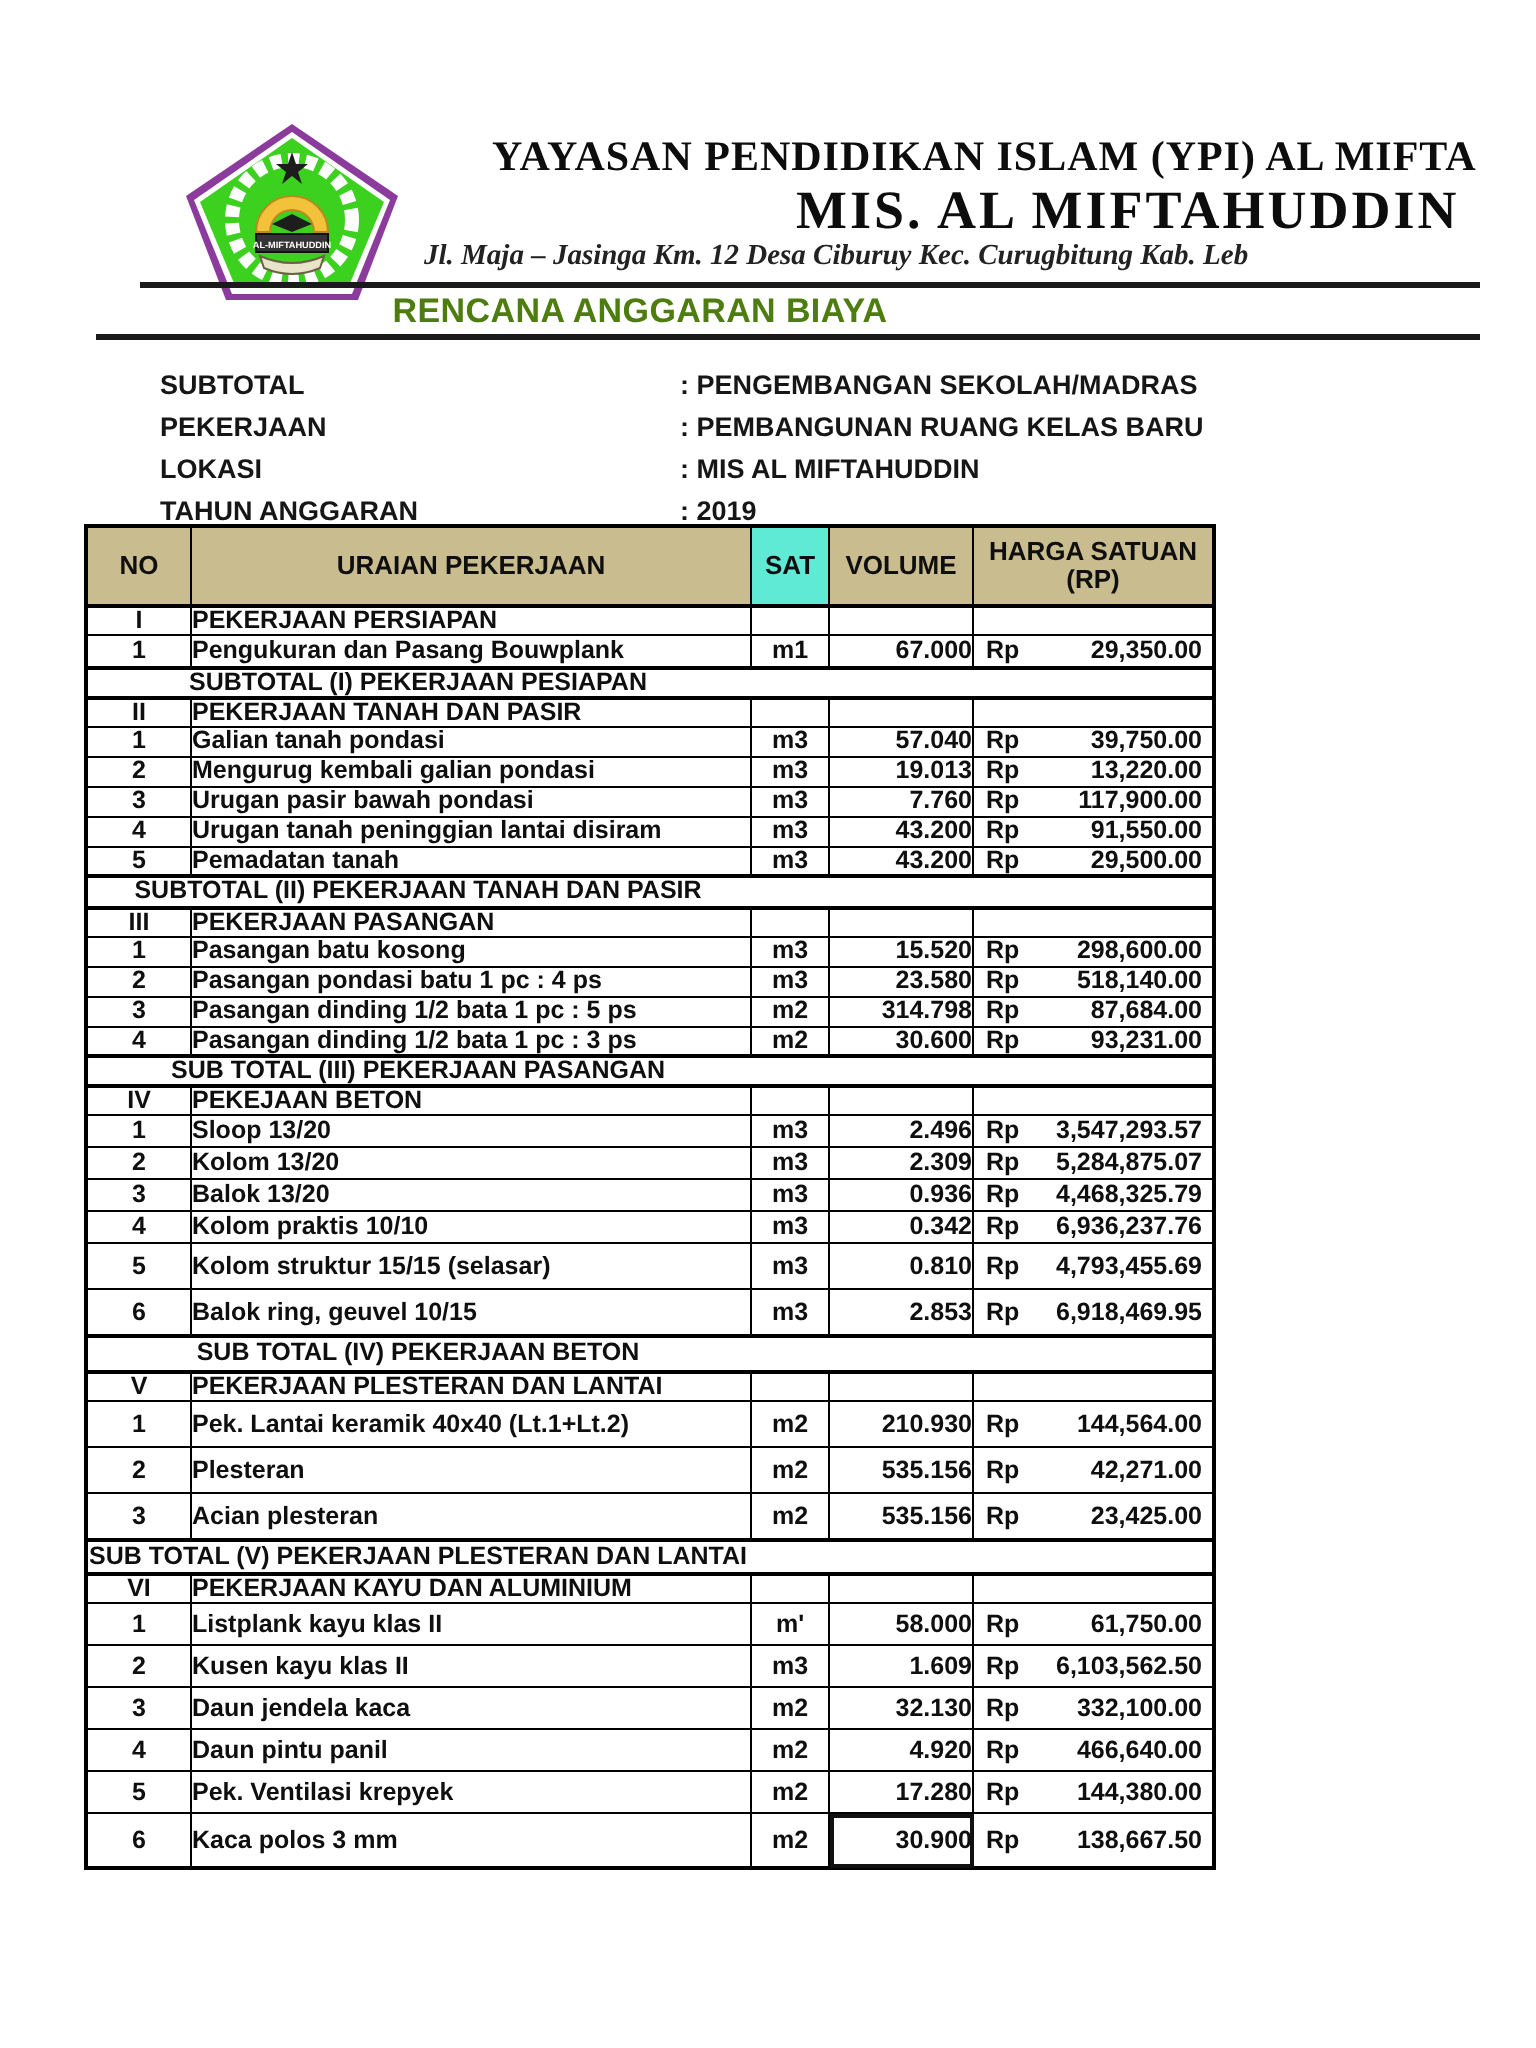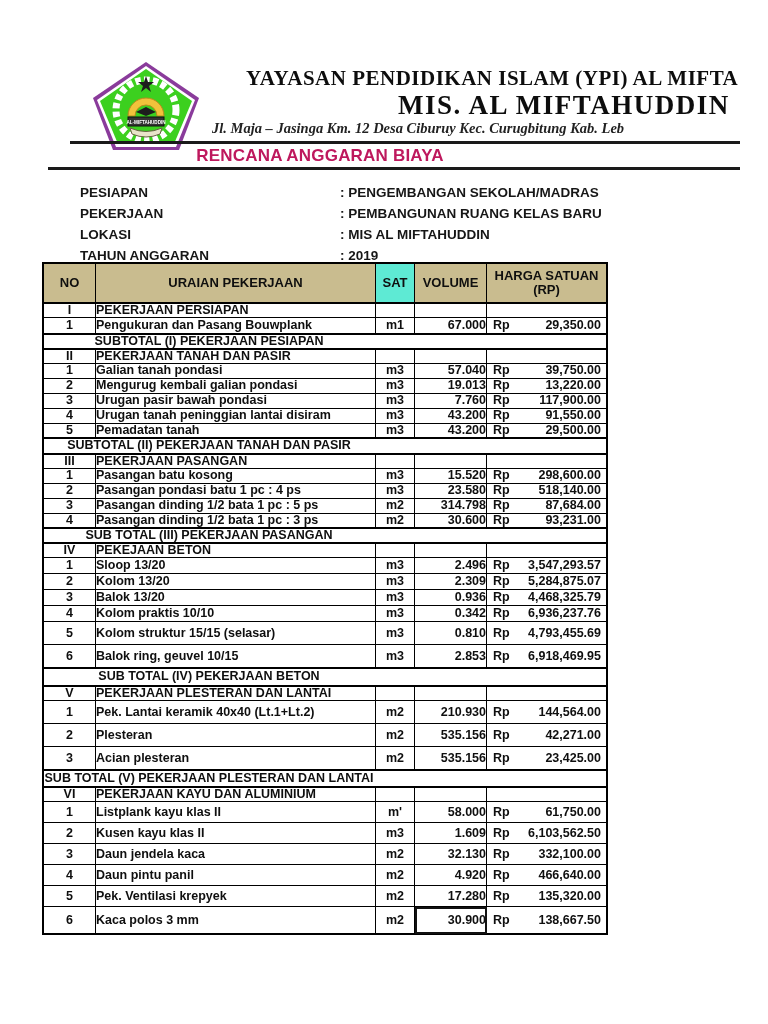--- a/index.html
+++ b/index.html
@@ -11,21 +11,21 @@
   
   .org1{left:246px;top:66px;font-family:"Liberation Serif",serif;font-weight:bold;
         font-size:21px;white-space:nowrap;letter-spacing:.5px;color:#0d0d0d;}
   .org2{left:398px;top:90px;font-family:"Liberation Serif",serif;font-weight:bold;
         font-size:27px;white-space:nowrap;letter-spacing:1.5px;color:#0d0d0d;}
   .addr{left:212px;top:120px;font-family:"Liberation Serif",serif;font-style:italic;font-weight:bold;
         font-size:14.5px;white-space:nowrap;color:#222;}
   .rule1{left:70px;top:141px;width:670px;height:3px;background:#1a1a1a;}
   .rule2{left:48px;top:167px;width:692px;height:3px;background:#1a1a1a;}
   .doc-title{left:40px;top:146px;width:560px;text-align:center;font-weight:bold;
-        font-size:17px;letter-spacing:.2px;color:#be185d;}
+        font-size:17px;letter-spacing:.2px;color:#4d7c0f;}
   
   .logo{left:90px;top:60px;width:112px;height:92px;}
   
   .info{left:80px;top:182px;width:640px;}
   .info-row{height:21px;line-height:21px;font-weight:bold;font-size:13.5px;color:#161616;position:relative;}
   .info-row .lbl{position:absolute;left:0;}
   .info-row .val{position:absolute;left:230px;white-space:nowrap;margin-left:30px;}
   
   .rab{left:42px;top:262px;width:558px;}
   table.rab-t{border-collapse:collapse;table-layout:fixed;width:558px;
@@ -71,21 +71,21 @@
 
 <div class="abs org1">YAYASAN PENDIDIKAN ISLAM (YPI) AL MIFTA</div>
 <div class="abs org2">MIS. AL MIFTAHUDDIN</div>
 <div class="abs addr">Jl. Maja – Jasinga Km. 12 Desa Ciburuy Kec. Curugbitung Kab. Leb</div>
 <div class="abs rule1"></div>
 <div class="abs doc-title">RENCANA ANGGARAN BIAYA</div>
 <div class="abs rule2"></div>
 
 <div class="abs info">
   <div class="info-row">
-    <span class="lbl">PESIAPAN</span>
+    <span class="lbl">SUBTOTAL</span>
     <span class="val">: PENGEMBANGAN SEKOLAH/MADRAS</span>
   </div>
   <div class="info-row">
     <span class="lbl">PEKERJAAN</span>
     <span class="val">: PEMBANGUNAN RUANG KELAS BARU</span>
   </div>
   <div class="info-row">
     <span class="lbl">LOKASI</span>
     <span class="val">: MIS AL MIFTAHUDDIN</span>
   </div>
@@ -454,21 +454,21 @@
           </td>
         </tr>
         <tr style="height: 21px;">
           <td class="c-no">5</td>
           <td class="c-desc">Pek. Ventilasi krepyek</td>
           <td class="c-sat">m2</td>
           <td class="c-vol">17.280</td>
           <td class="c-rp">
             <div class="rp-wrap">
               <span>Rp</span>
-              <span>135,320.00</span>
+              <span>144,380.00</span>
             </div>
           </td>
         </tr>
         <tr style="height: 27px;">
           <td class="c-no">6</td>
           <td class="c-desc">Kaca polos 3 mm</td>
           <td class="c-sat">m2</td>
           <td class="c-vol selected">30.900</td>
           <td class="c-rp">
             <div class="rp-wrap">

